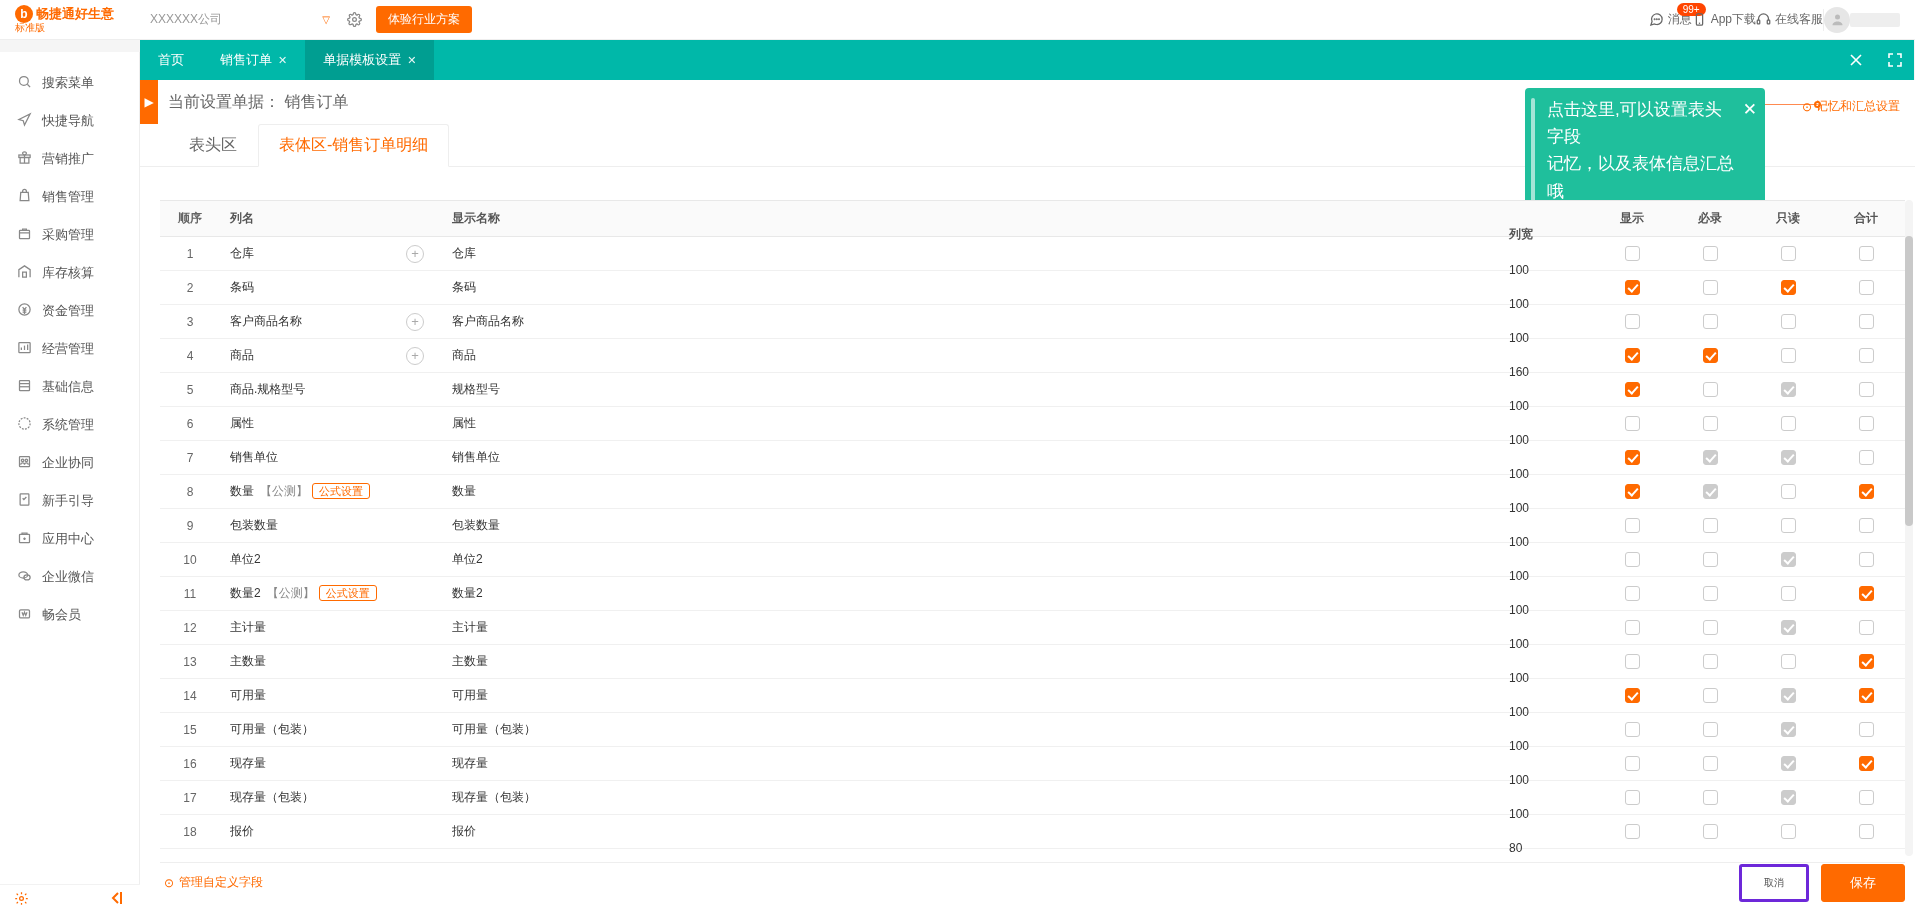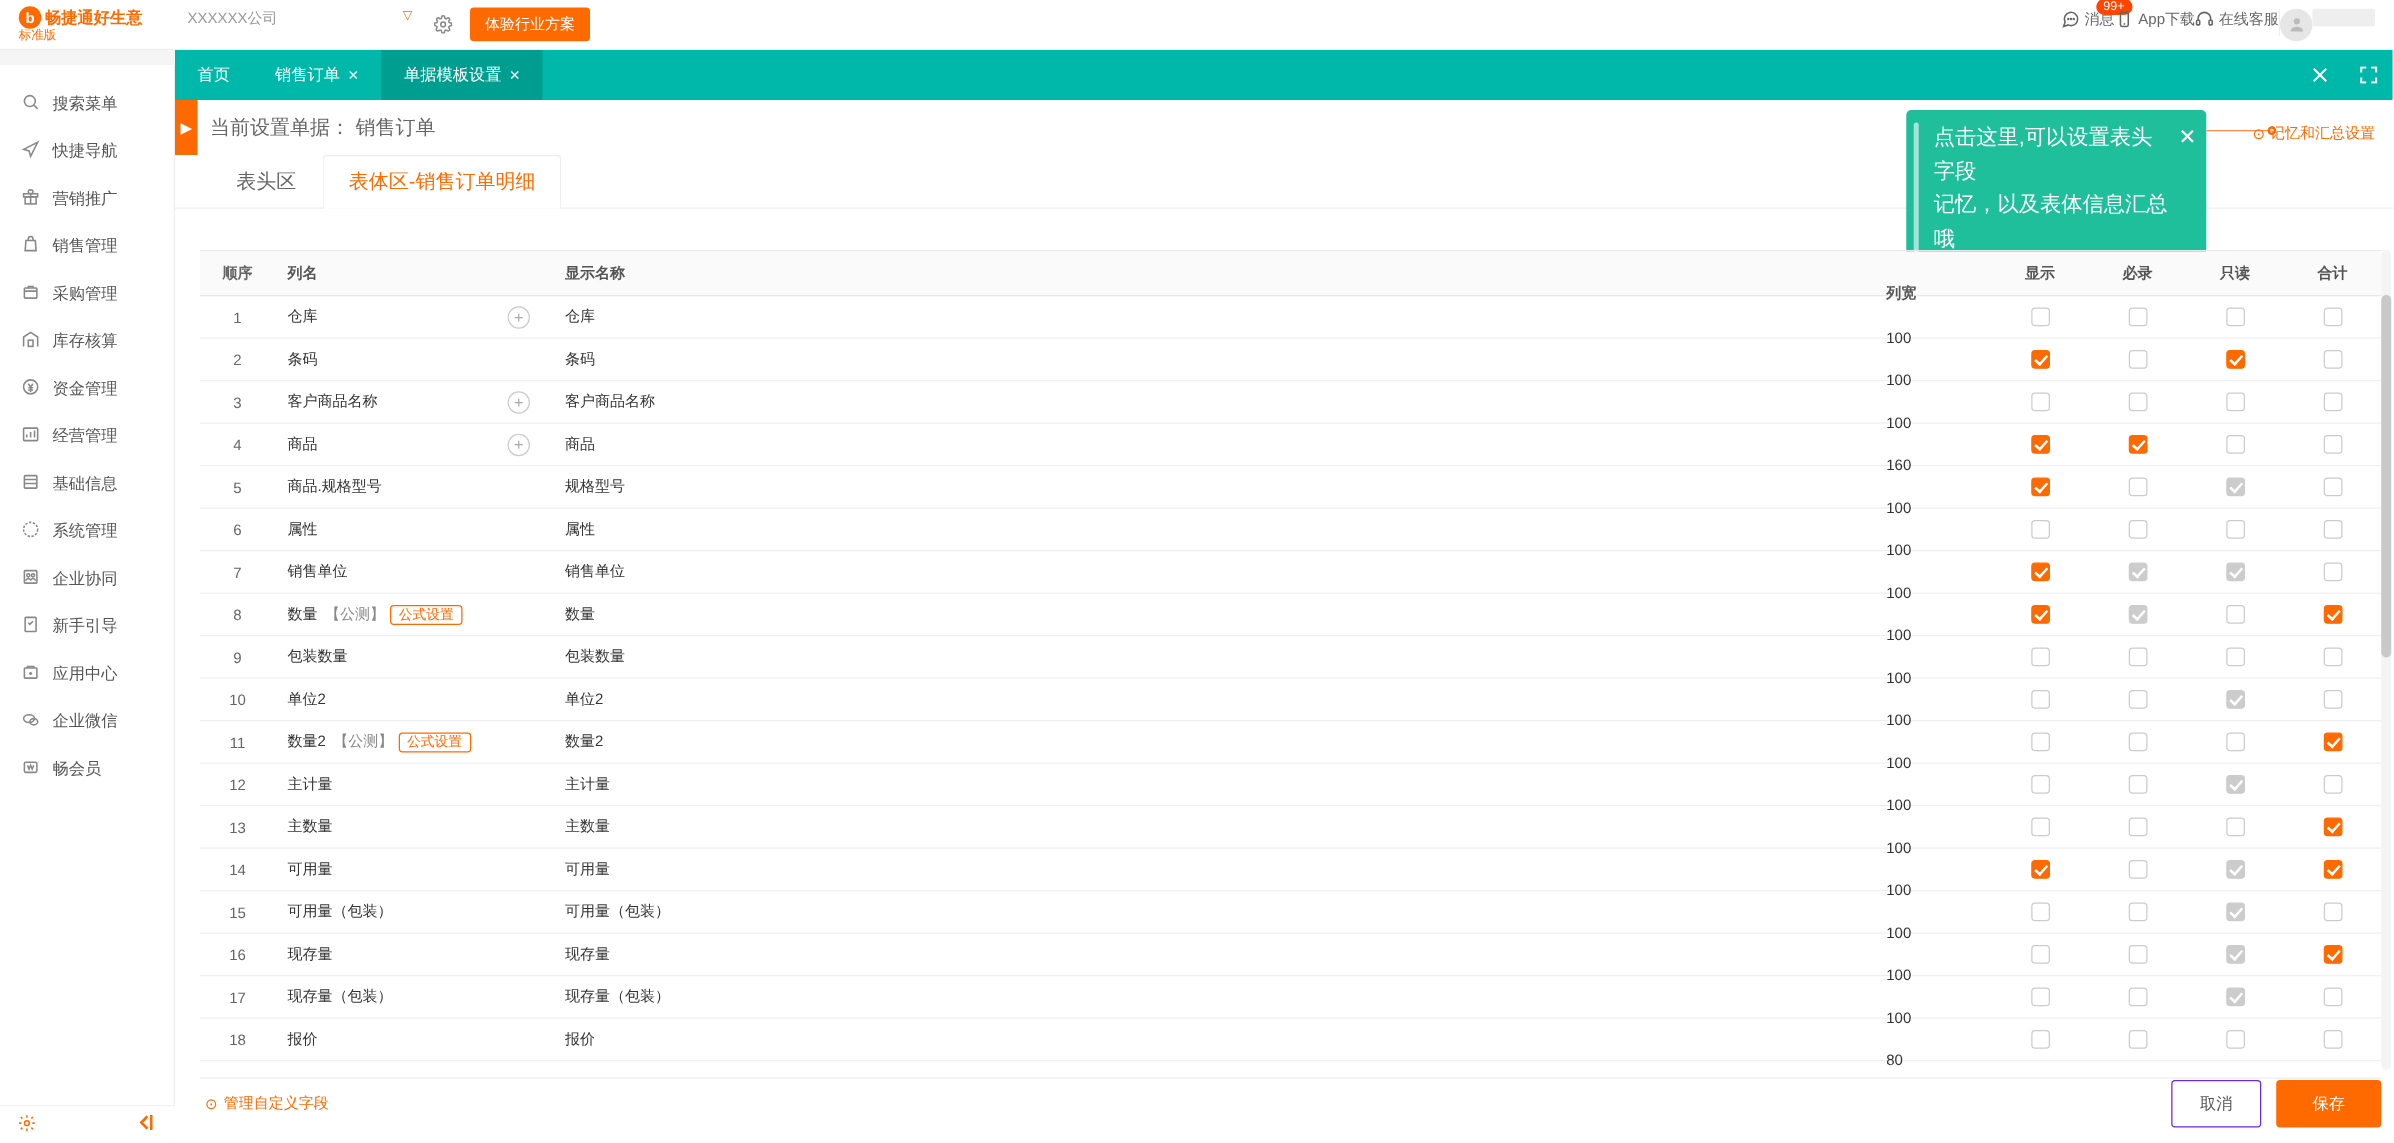--- a/index.html
+++ b/index.html
@@ -5,25 +5,25 @@
     * { margin: 0; padding: 0; box-sizing: border-box; }
     body { font-family: "Microsoft YaHei", Arial, sans-serif; font-size: 12px; color: #333; background: #f5f5f5; overflow: hidden; height: 914px; width: 1915px; position: relative; }
     
     
     .top-header { height: 40px; background: #fff; display: flex; align-items: center; padding: 0 15px; border-bottom: 1px solid #eee; position: relative; }
     .logo-box { width: 125px; display: flex; flex-direction: column; align-items: flex-start; justify-content: center; height: 40px; }
     .logo-line { display: flex; align-items: center; gap: 3px; }
     .logo-b { display:inline-flex; align-items:center; justify-content:center; width:18px; height:18px; background:#ff6a00; color:#fff; font-weight:700; border-radius:50%; font-size:12px; }
     .logo-text { color: #ff6a00; font-weight: 600; font-size: 13px; }
     .logo-sub { color: #ff6a00; font-size: 10px; margin-top: -2px; }
-    .company-select { width: 200px; height: 28px; display: flex; justify-content: space-between; padding: 0 10px; color: #999; cursor: pointer; }
+    .company-select { width: 200px; height: 28px; display: flex; align-items: center; justify-content: space-between; padding: 0 10px; color: #999; cursor: pointer; }
     .chev-down { color:#ff6a00; font-size:10px; }
     .small-icon-btn { width: 28px; height: 28px; display: inline-flex; align-items:center; justify-content:center; color:#888; cursor:pointer; }
     .orange-btn { background: #ff6a00; color: #fff; padding: 5px 12px; border-radius: 3px; border: none; cursor: pointer; font-size: 12px; margin-left: 8px; }
-    .header-right { margin-left:auto; display:flex; align-items:flex-start; color:#666; }
+    .header-right { margin-left:auto; display:flex; align-items:center; color:#666; }
     .header-right .item { display:flex; align-items:center; gap:4px; cursor:pointer; position:relative; }
     .badge99 { position:absolute; top:-8px; right:-14px; background:#ff4500; color:#fff; border-radius:8px; padding:1px 6px; font-size:10px; }
     .vline { width:1px; height:22px; background:#eee; }
     .avatar { width:26px; height:26px; border-radius:50%; background:#e6e6e6; display:inline-flex; align-items:center; justify-content:center; color:#bbb; }
     .user-name-mask { width:50px; height:14px; background:#eee; border-radius:2px; }
     
     
     .sidebar { position:absolute; top:52px; left:0; width:140px; height:874px; background:#fff; border-right:1px solid #eee; padding-top:12px;text-align:right; }
     .sidebar-item { display:flex; align-items:center; gap:10px; padding: 10px 16px; color:#555; cursor:pointer; font-size:13px; }
     .sidebar-item .sic { width:16px; text-align:center; color:#888; font-size:14px; }
@@ -80,21 +80,21 @@
     .chk.on-muted { background:#ccc; border-color:#ccc;}
     .chk.on-muted::after { content:""; position:absolute; left:4px; top:1px; width:4px; height:8px; border:2px solid #fff; border-top:none; border-left:none; transform:rotate(42deg);}
     
     .scroll-track { position:absolute; right:2px; top:120px; bottom:58px; width:8px; background:#f4f4f4; border-radius:4px;}
     .scroll-thumb { position:absolute; left:0; width:8px; background:#c9c9c9; border-radius:4px; top:36px; height:290px;}
     
     
     .footer { position:absolute; left:20px; right:10px; bottom:12px; height:40px; display:flex; align-items:center; border-top:1px solid #eee; background:#fff;}
     .footer-link { color:#ff6a00; display:flex; align-items:center; gap:5px; font-size:12px; cursor:pointer; padding-left:4px;}
     .footer .btns { margin-left:auto; display:flex; gap:12px;}
-    .btn-default { background:#fff; border:1px solid #6d28d9; color:#555; padding:9px 22px; border-radius:3px; cursor:pointer; font-size:13px;}
+    .btn-default { background:#fff; border:3px solid #6d28d9; color:#555; padding:9px 22px; border-radius:3px; cursor:pointer; font-size:10px;}
     .btn-primary { background:#ff6a00; border:1px solid #ff6a00; color:#fff; padding:7px 28px; border-radius:3px; cursor:pointer; font-size:13px;}
     
     .svgicon { width:15px; height:15px; }
     .tbody { position:absolute; top:36px; left:0; right:0; bottom:0; overflow:hidden;}
   </style>
 </head>
 <body>
 
 <div class="top-header">
   <div class="logo-box">

